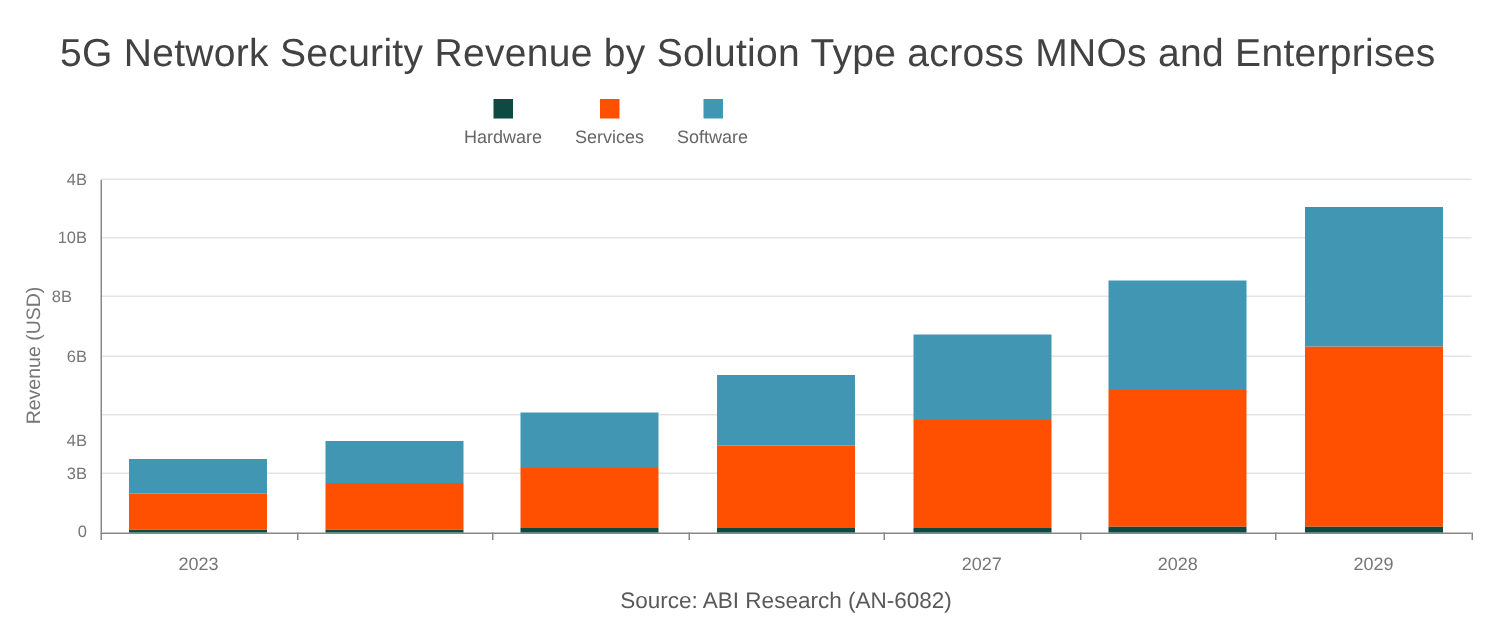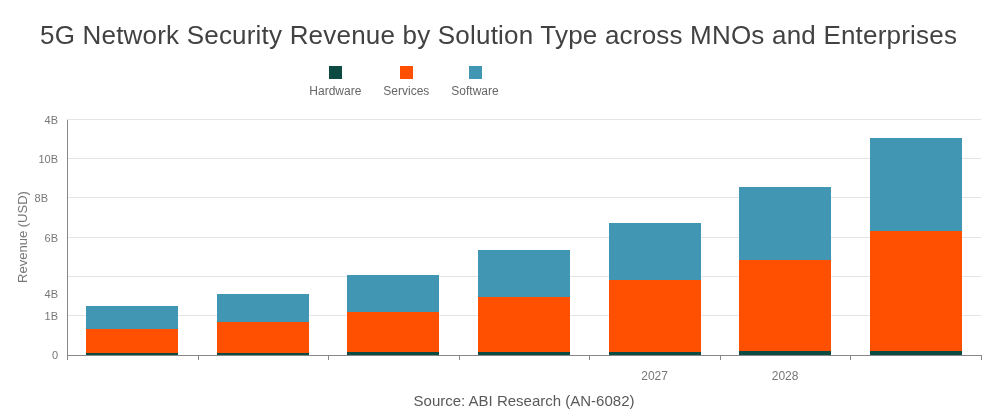--- a/index.html
+++ b/index.html
@@ -121,21 +121,21 @@
       <div class="legend-item">
         <div class="legend-swatch" style="background: rgb(65, 150, 180);"></div>
         <div class="legend-label">Software</div>
       </div>
     </div>
   <div class="y-axis-title" style="left:22px; top:237px;">Revenue (USD)</div>
   <div id="plot"></div>
   <div class="source-caption" style="left:524px; top:392px;text-align:right;">Source: ABI Research (AN-6082)</div>
 <div class="y-tick-label" style="left: 18px; top: 355px; width: 40px;">0</div>
     <div class="gridline" style="left: 67px; top: 314.833px; width: 914px;"></div>
-    <div class="y-tick-label" style="left: 18px; top: 315.833px; width: 40px;">1B</div>
+    <div class="y-tick-label" style="left: 18px; top: 315.833px; width: 40px;">3B</div>
     <div class="gridline" style="left: 67px; top: 275.667px; width: 914px;"></div>
     <div class="y-tick-label" style="left: 18px; top: 263px; width: 40px; margin-top: 31px;">4B</div>
     <div class="gridline" style="left: 67px; top: 236.5px; width: 914px;"></div>
     <div class="y-tick-label" style="left: 18px; top: 237.5px; width: 40px;">6B</div>
     <div class="gridline" style="left: 67px; top: 197.333px; width: 914px;"></div>
     <div class="y-tick-label" style="left: 8px; top: 198.333px; width: 40px;">8B</div>
     <div class="gridline" style="left: 67px; top: 158.167px; width: 914px;"></div>
     <div class="y-tick-label" style="left: 18px; top: 159.167px; width: 40px;">10B</div>
     <div class="gridline" style="left: 67px; top: 119px; width: 914px;"></div>
     <div class="y-tick-label" style="left: 18px; top: 120px; width: 40px;">4B</div>
@@ -145,33 +145,35 @@
     <div class="x-tick" style="left: 197.571px; top: 355px;"></div>
     <div class="x-tick" style="left: 328.143px; top: 355px;"></div>
     <div class="x-tick" style="left: 458.714px; top: 355px;"></div>
     <div class="x-tick" style="left: 589.286px; top: 355px;"></div>
     <div class="x-tick" style="left: 719.857px; top: 355px;"></div>
     <div class="x-tick" style="left: 850.429px; top: 355px;"></div>
     <div class="x-tick" style="left: 981px; top: 355px;"></div>
     <div class="bar-segment" style="left: 86.2857px; top: 353.042px; width: 92px; height: 1.95833px; background: rgb(12, 74, 66);"></div>
     <div class="bar-segment" style="left: 86.2857px; top: 328.562px; width: 92px; height: 24.4792px; background: rgb(254, 80, 0);"></div>
     <div class="bar-segment" style="left: 86.2857px; top: 306.042px; width: 92px; height: 22.5208px; background: rgb(65, 150, 180);"></div>
+    <div class="x-tick-label" style="left: 67px; top: 369px; width: 130.571px;">2023</div>
     <div class="bar-segment" style="left: 216.857px; top: 352.65px; width: 92px; height: 2.35px; background: rgb(12, 74, 66);"></div>
     <div class="bar-segment" style="left: 216.857px; top: 322.296px; width: 92px; height: 30.3542px; background: rgb(254, 80, 0);"></div>
     <div class="bar-segment" style="left: 216.857px; top: 294.292px; width: 92px; height: 28.0042px; background: rgb(65, 150, 180);"></div>
     <div class="bar-segment" style="left: 347.429px; top: 352.258px; width: 92px; height: 2.74167px; background: rgb(12, 74, 66);"></div>
     <div class="bar-segment" style="left: 347.429px; top: 311.721px; width: 92px; height: 40.5375px; background: rgb(254, 80, 0);"></div>
     <div class="bar-segment" style="left: 347.429px; top: 274.708px; width: 92px; height: 37.0125px; background: rgb(65, 150, 180);"></div>
     <div class="bar-segment" style="left: 478px; top: 352.062px; width: 92px; height: 2.9375px; background: rgb(12, 74, 66);"></div>
     <div class="bar-segment" style="left: 478px; top: 297.229px; width: 92px; height: 54.8333px; background: rgb(254, 80, 0);"></div>
     <div class="bar-segment" style="left: 478px; top: 250.229px; width: 92px; height: 47px; background: rgb(65, 150, 180);"></div>
     <div class="bar-segment" style="left: 608.571px; top: 351.671px; width: 92px; height: 3.32917px; background: rgb(12, 74, 66);"></div>
     <div class="bar-segment" style="left: 608.571px; top: 279.996px; width: 92px; height: 71.675px; background: rgb(254, 80, 0);"></div>
     <div class="bar-segment" style="left: 608.571px; top: 222.812px; width: 92px; height: 57.1833px; background: rgb(65, 150, 180);"></div>
     <div class="x-tick-label" style="left: 589.286px; top: 369px; width: 130.571px;">2027</div>
     <div class="bar-segment" style="left: 739.143px; top: 351.083px; width: 92px; height: 3.91667px; background: rgb(12, 74, 66);"></div>
     <div class="bar-segment" style="left: 739.143px; top: 260.021px; width: 92px; height: 91.0625px; background: rgb(254, 80, 0);"></div>
     <div class="bar-segment" style="left: 739.143px; top: 186.583px; width: 92px; height: 73.4375px; background: rgb(65, 150, 180);"></div>
     <div class="x-tick-label" style="left: 719.857px; top: 369px; width: 130.571px;">2028</div>
     <div class="bar-segment" style="left: 869.714px; top: 350.692px; width: 92px; height: 4.30833px; background: rgb(12, 74, 66);"></div>
     <div class="bar-segment" style="left: 869.714px; top: 230.646px; width: 92px; height: 120.046px; background: rgb(254, 80, 0);"></div>
     <div class="bar-segment" style="left: 869.714px; top: 137.625px; width: 92px; height: 93.0208px; background: rgb(65, 150, 180);"></div>
+    <div class="x-tick-label" style="left: 850.429px; top: 369px; width: 130.571px;">2029</div>
   </div>
 
 </body></html>

